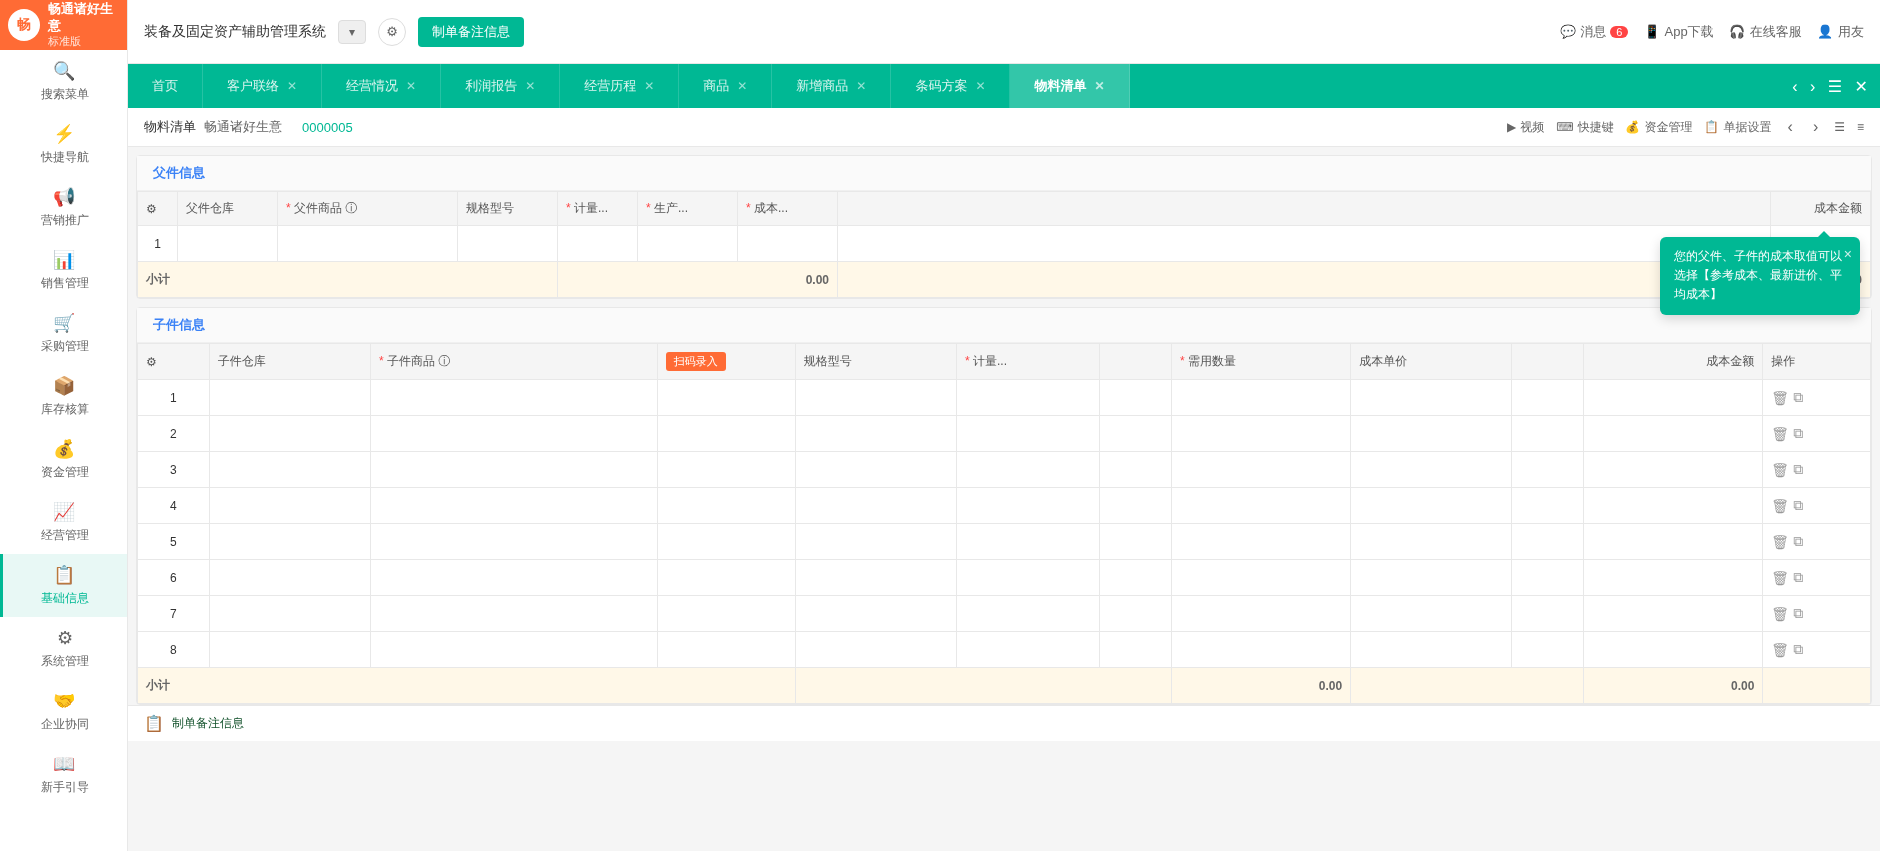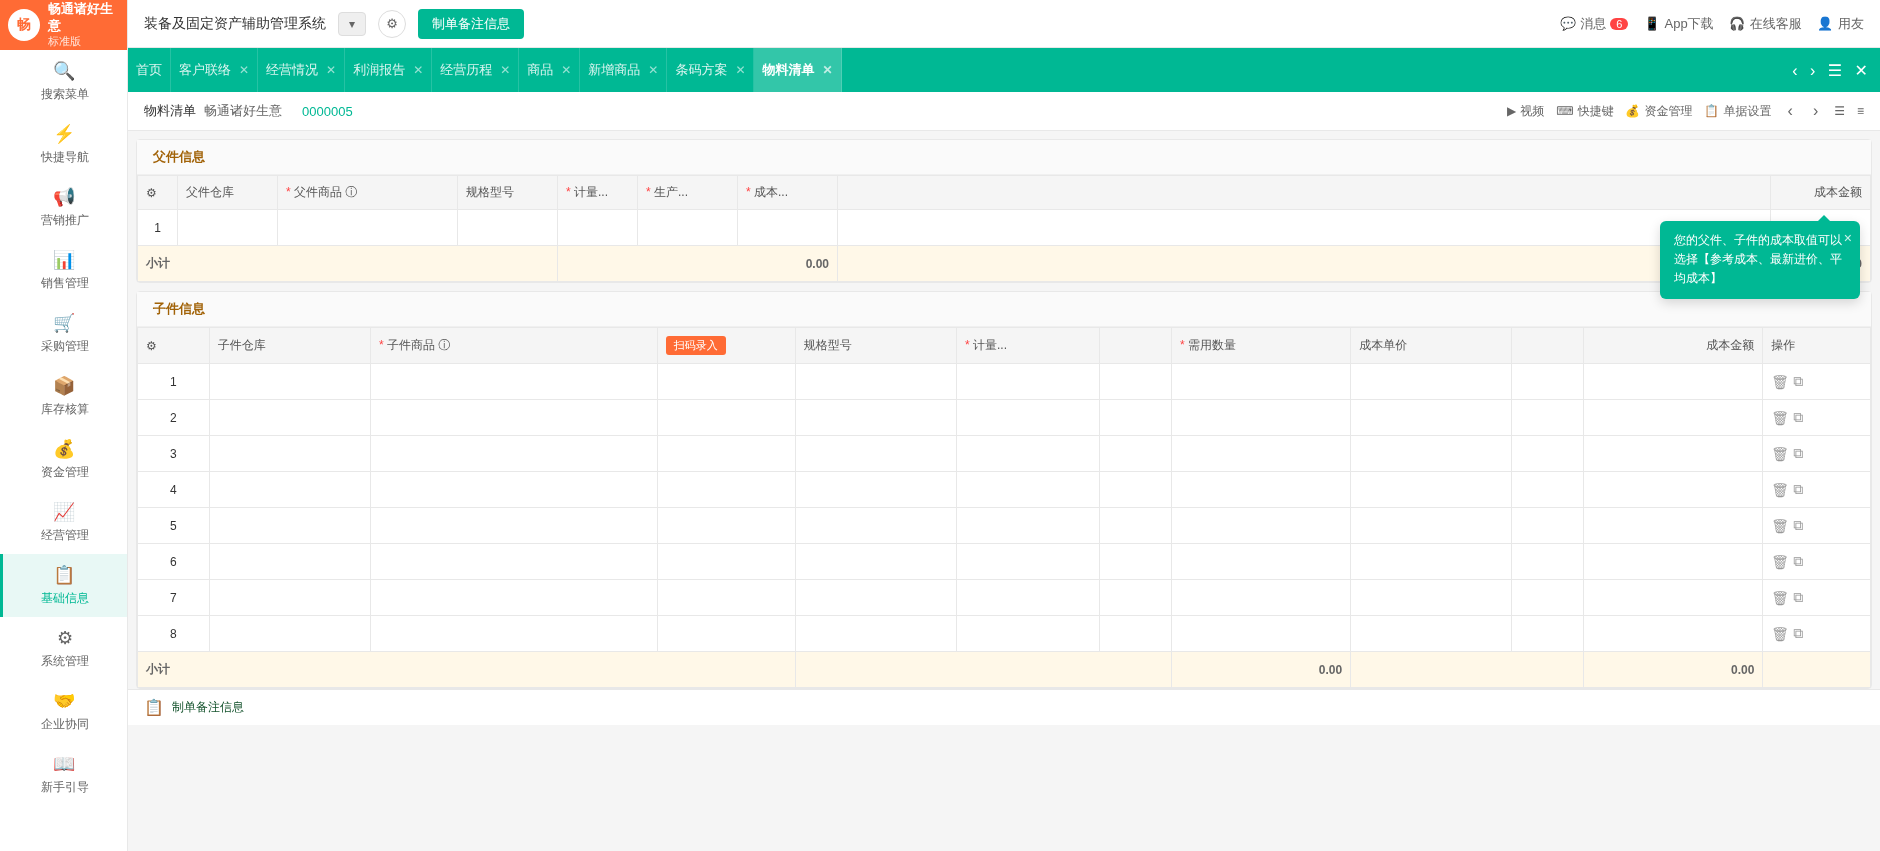--- a/index.html
+++ b/index.html
@@ -16,51 +16,51 @@
     .sidebar-subtitle { color: rgba(255,255,255,0.8); font-size: 11px; }
     .sidebar-nav { flex: 1; overflow-y: auto; }
     .sidebar-item { display: flex; flex-direction: column; align-items: center; padding: 10px 4px; cursor: pointer; color: #666; font-size: 12px; gap: 4px; border-left: 3px solid transparent; }
     .sidebar-item.active { background: #e8f8f5; color: #00b894; border-left-color: #00b894; }
     .sidebar-item .icon { font-size: 18px; }
     
     
     .main { flex: 1; display: flex; flex-direction: column; overflow: hidden; }
     
     
-    .topbar { background: #fff; display: flex; align-items: center; justify-content: space-between; padding: 0 16px; height: 48px; border-bottom: 1px solid #e8e8e8; }
+    .topbar { background: #fff; display: flex; align-items: center; justify-content: space-between; padding: 0 16px; height: 64px; border-bottom: 1px solid #e8e8e8; }
     .topbar-left { display: flex; align-items: center; gap: 12px; }
     .system-name { font-size: 14px; color: #333; }
     .dropdown-btn { border: 1px solid #ddd; border-radius: 4px; padding: 4px 10px; cursor: pointer; font-size: 12px; color: #666; display: flex; align-items: center; gap: 4px; }
     .gear-btn { width: 28px; height: 28px; border-radius: 50%; border: 1px solid #ddd; display: flex; align-items: center; justify-content: center; cursor: pointer; color: #666; }
     .try-btn { background: #00b894; color: #fff; border: none; border-radius: 4px; padding: 6px 14px; cursor: pointer; font-size: 13px; }
     .topbar-right { display: flex; align-items: center; gap: 16px; color: #666; font-size: 13px; }
     .topbar-right-item { display: flex; align-items: center; gap: 4px; cursor: pointer; }
     .badge { background: #ff4444; color: #fff; border-radius: 10px; padding: 0 5px; font-size: 11px; min-width: 18px; text-align: center; }
     
     
     .nav-tabs { background: #00b894; display: flex; align-items: center; height: 44px; overflow-x: auto; overflow-y: hidden; }
-    .nav-tab { padding: 0 8px; height: 44px; display: flex; align-items: center; color: rgba(255,255,255,0.85); cursor: pointer; font-size: 13px; white-space: nowrap; gap: 4px; border-right: 1px solid rgba(255,255,255,0.15); }
+    .nav-tab { padding: 0 24px; height: 44px; display: flex; align-items: center; color: rgba(255,255,255,0.85); cursor: pointer; font-size: 13px; white-space: nowrap; gap: 4px; border-right: 1px solid rgba(255,255,255,0.15); }
     .nav-tab.active { background: rgba(255,255,255,0.2); color: #fff; font-weight: bold; }
     .nav-tab .close-x { margin-left: 4px; opacity: 0.7; font-size: 12px; }
     .nav-tabs-end { margin-left: auto; padding-right: 8px; color: #fff; cursor: pointer; font-size: 16px; }
     
     
     .page-content { flex: 1; overflow-y: auto; background: #f5f5f5; padding: 0; }
     
     
     .breadcrumb-bar { background: #fff; display: flex; align-items: center; justify-content: space-between; padding: 8px 16px; border-bottom: 1px solid #e8e8e8; }
     .breadcrumb { display: flex; align-items: center; gap: 8px; font-size: 13px; color: #666; }
     .breadcrumb-current { color: #333; font-weight: 500; }
     .breadcrumb-code { color: #00b894; font-size: 13px; margin-left: 12px; }
     .breadcrumb-actions { display: flex; align-items: center; gap: 12px; font-size: 12px; color: #666; }
     .breadcrumb-action { display: flex; align-items: center; gap: 4px; cursor: pointer; }
     
     
     .section { background: #fff; margin: 8px 8px 0; border-radius: 4px; border: 1px solid #e8e8e8; }
-    .section-title { padding: 8px 16px; font-weight: bold; color: #a16207; font-size: 13px; border-bottom: 1px solid #f0f0f0; background: #fafafa; }
+    .section-title { padding: 8px 16px; font-weight: bold; color: #3b82f6; font-size: 13px; border-bottom: 1px solid #f0f0f0; background: #fafafa; }
     
     
     .data-table { width: 100%; border-collapse: collapse; font-size: 12px; }
     .data-table th { background: #f5f5f5; color: #555; font-weight: normal; padding: 8px 8px; border: 1px solid #e8e8e8; text-align: left; white-space: nowrap; }
     .data-table td { padding: 6px 8px; border: 1px solid #e8e8e8; color: #333; height: 36px; }
     .data-table .required { color: #ff4444; }
     .data-table .subtotal { background: #fff8e8; font-weight: bold; color: #666; margin-left: 48px; }
     .data-table .subtotal td { font-weight: bold; color: #666; }
     .col-num { width: 40px; text-align: center; color: #999; }
     .col-settings { width: 36px; text-align: center; }

